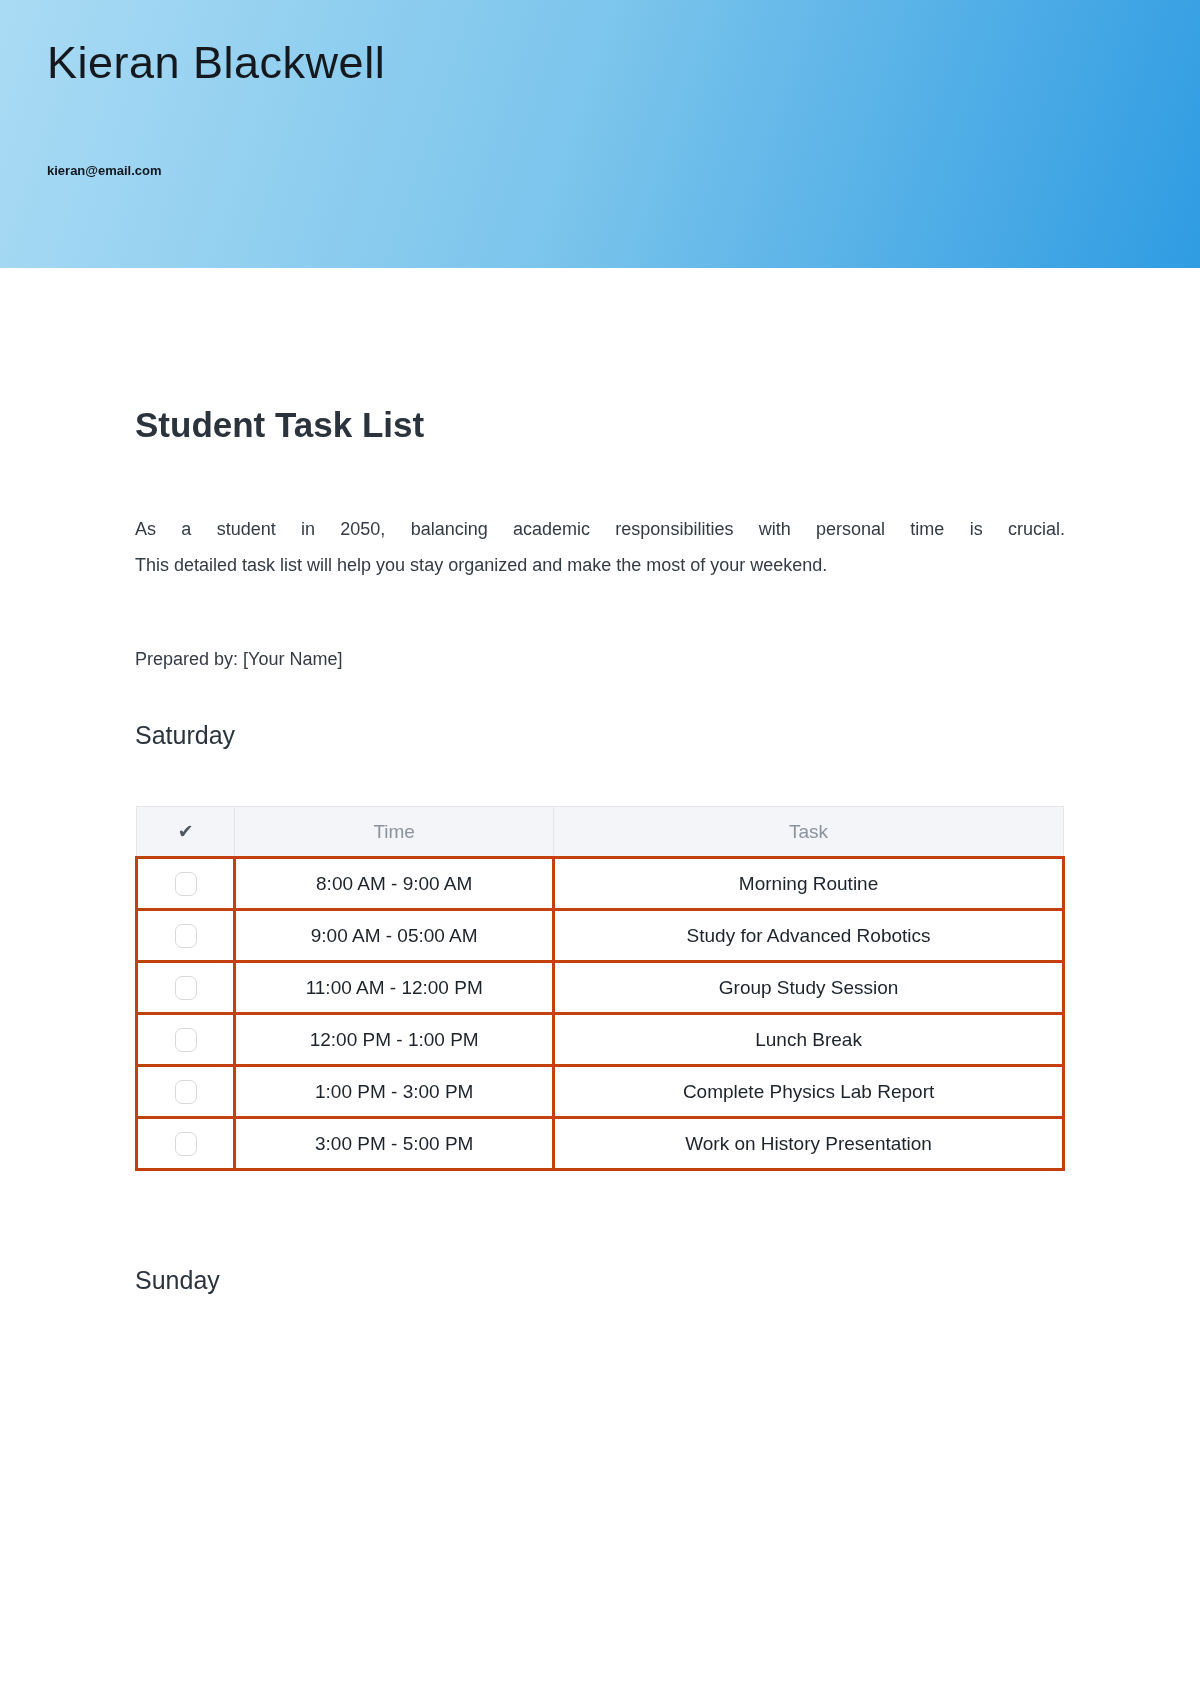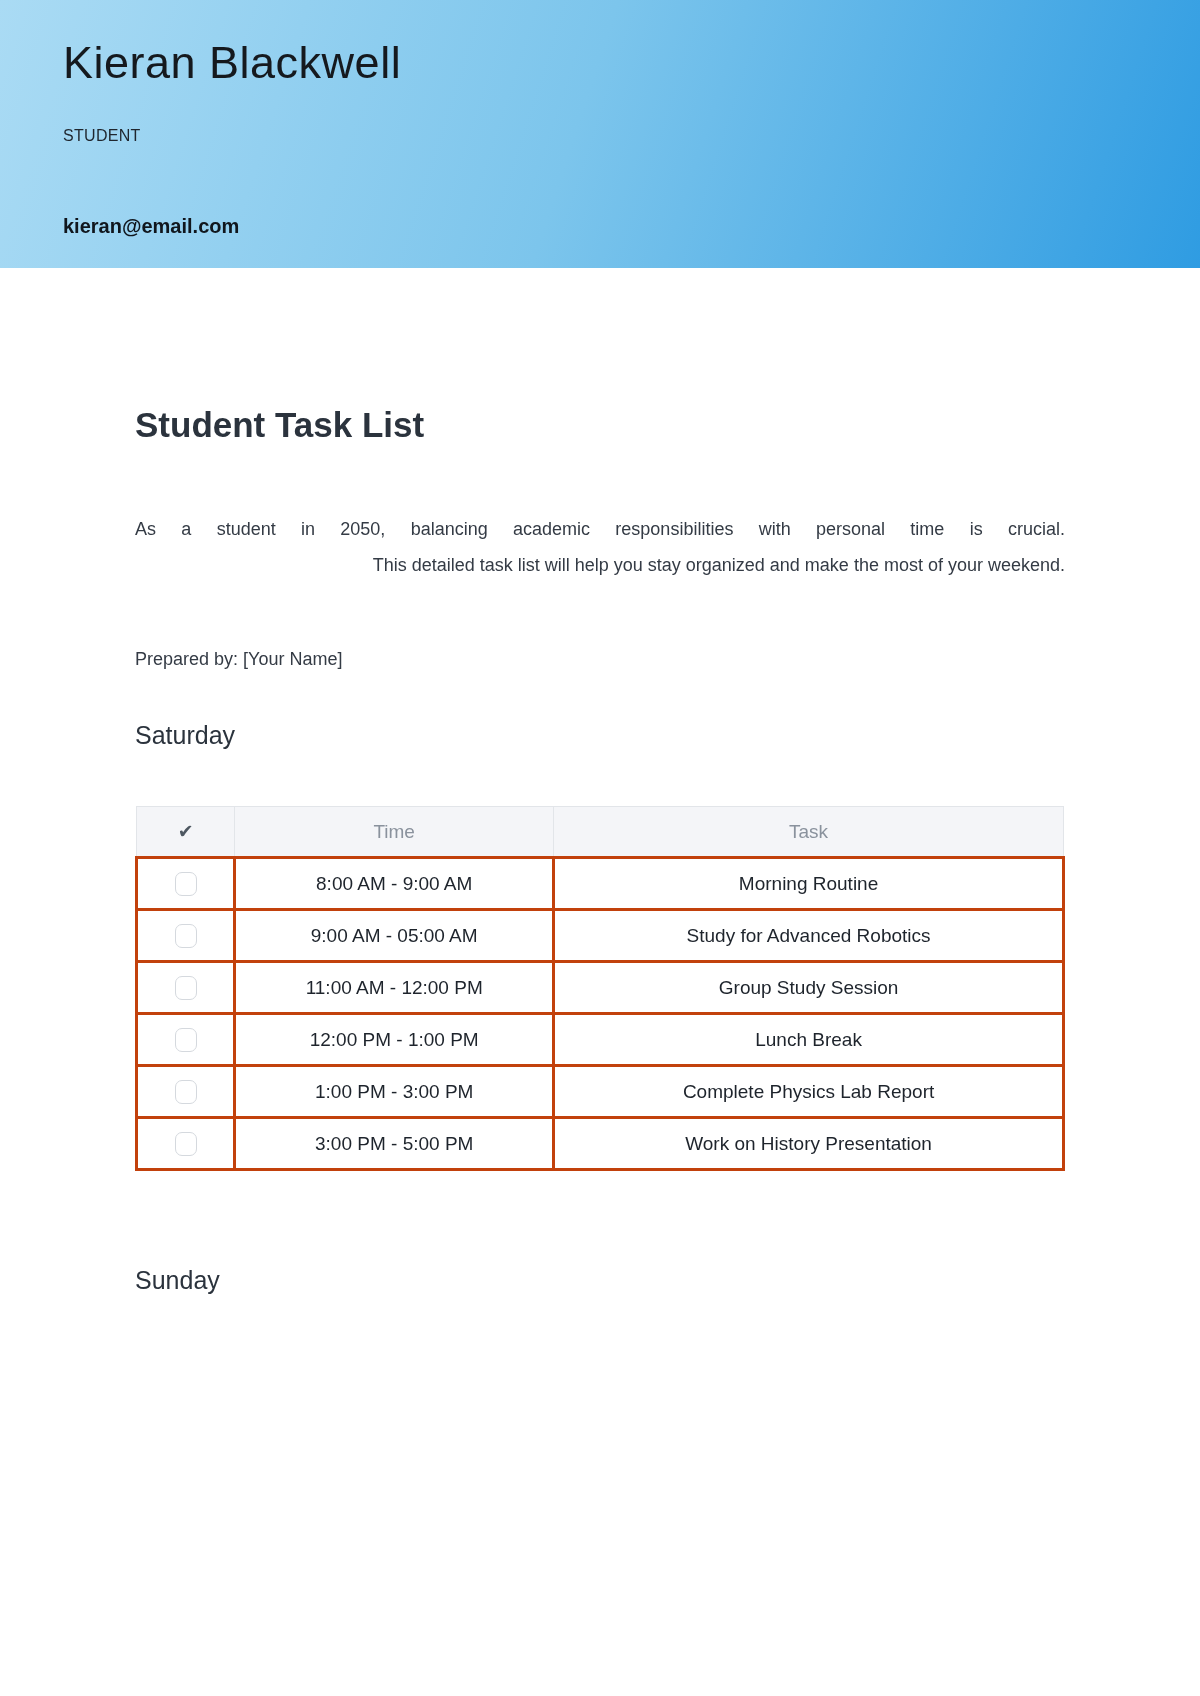--- a/index.html
+++ b/index.html
@@ -8,41 +8,41 @@
     width: 1200px;
     min-height: 1696px;
     background: #ffffff;
     font-family: "Liberation Sans", "DejaVu Sans", sans-serif;
   }
 
   
   .profile-header {
     width: 100%;
     height: 268px;
-    padding-left: 63px;
+    padding-left: 47px;
     background: linear-gradient(108deg, #aadbf4 0%, #7cc5ec 48%, #2f9ce2 100%);
   }
   .profile-name {
     padding-top: 36px;
     font-size: 45px;
     line-height: 54px;
     font-weight: 500;
     color: #15191e;
     letter-spacing: 0.5px;
   }
   .profile-role {
     margin-top: 36px;
     font-size: 16px;
     line-height: 19px;
     color: #1f262e;
     letter-spacing: 0.3px;
   }
   .profile-email {
     margin-top: 70px;
-    font-size: 20px;
+    font-size: 13px;
     line-height: 22px;
     font-weight: 700;
     color: #10161d;
   }
 
   
   .content { width: 930px; margin: 0 auto; }
 
   .doc-title {
     margin: 137px 0 0 0;
@@ -53,21 +53,21 @@
     color: #2b333d;
   }
 
   .intro {
     margin-top: 66px;
     font-size: 18px;
     line-height: 36px;
     color: #343b45;
   }
   .intro-line1 { text-align: justify; text-align-last: justify; }
-  .intro-line2 { text-align: right; }
+  .intro-line2 { text-align: left; }
 
   .prepared {
     margin-top: 66px;
     font-size: 18px;
     line-height: 20px;
     color: #343b45;
   }
 
   .day-heading {
     font-size: 25px;
@@ -120,21 +120,20 @@
     background: #ffffff;
     vertical-align: middle;
     cursor: pointer;
   }
 </style>
 </head>
 <body>
 
 <div class="profile-header">
   <div class="profile-name">Kieran Blackwell</div>
-  <div class="profile-role">STUDENT</div>
   <div class="profile-email">kieran@email.com</div>
 </div>
 
 <div class="content">
 
   <h1 class="doc-title">Student Task List</h1>
 
   <div class="intro">
     <div class="intro-line1">As a student in 2050, balancing academic responsibilities with personal time is crucial.</div>
     <div class="intro-line2">This detailed task list will help you stay organized and make the most of your weekend.</div>

